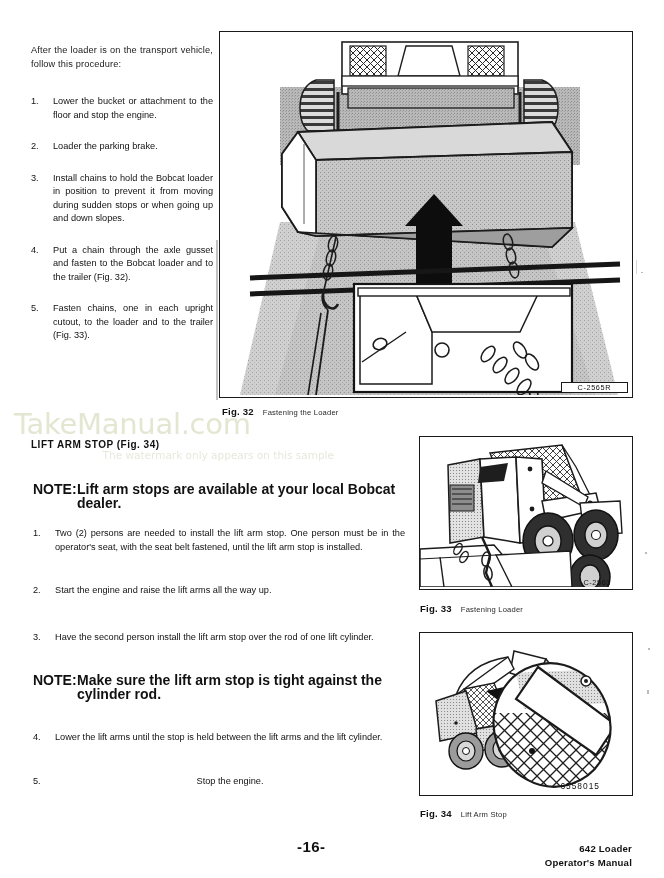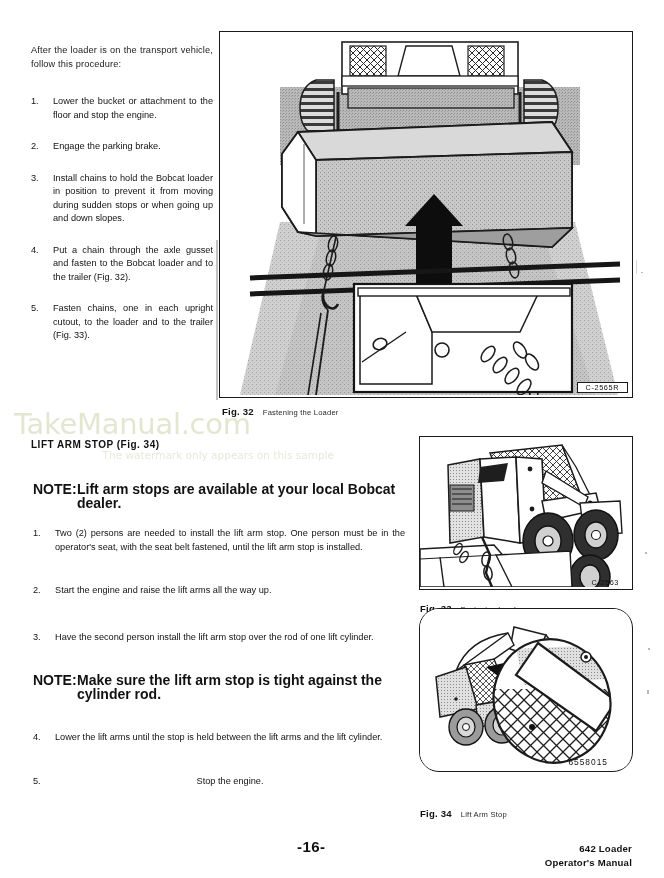--- a/index.html
+++ b/index.html
@@ -144,32 +144,32 @@
     letter-spacing: .2px;
     color: #2a2a2a;
   }
   .fig-id {
     position: absolute;
     font-family: "Liberation Sans", sans-serif;
     font-size: 7.3px;
     letter-spacing: .6px;
     color: #111;
     background: #fff;
-    padding: 0 8px;
+    padding: 0 16px;
     z-index: 4;
   }
   .fig-id.boxed {
     border: 1px solid #1a1a1a;
   }
 
   #fig32 { left: 219px; top: 31px; width: 412px; height: 365px; }
   #fig32cap { left: 222px; top: 401px; }
   #fig33 { left: 419px; top: 436px; width: 212px; height: 152px; }
   #fig33cap { left: 420px; top: 598px; }
-  #fig34 { left: 419px; top: 608px; width: 212px; height: 162px; border-radius: 20px; }
+  #fig34 { left: 419px; top: 632px; width: 212px; height: 162px; }
   #fig34cap { left: 420px; top: 803px; }
 
   
   #page-number {
     position: absolute;
     left: 297px;
     top: 838px;
     font-size: 15px;
     font-weight: bold;
     letter-spacing: .4px;
@@ -220,21 +220,21 @@
     <div class="blk">
       <div class="num-item">
         <div class="num">1.</div>
         <div class="body">Lower the bucket or attachment to the floor and stop the engine.</div>
       </div>
     </div>
 
     <div class="blk" style="margin-top:10px;">
       <div class="num-item">
         <div class="num">2.</div>
-        <div class="body">Engage the parking brake.</div>
+        <div class="body">Loader the parking brake.</div>
       </div>
     </div>
 
     <div class="blk" style="margin-top:12px;">
       <div class="num-item">
         <div class="num">3.</div>
         <div class="body">Install chains to hold the Bobcat loader in position to prevent it from moving during sudden stops or when going up and down slopes.</div>
       </div>
     </div>
 

